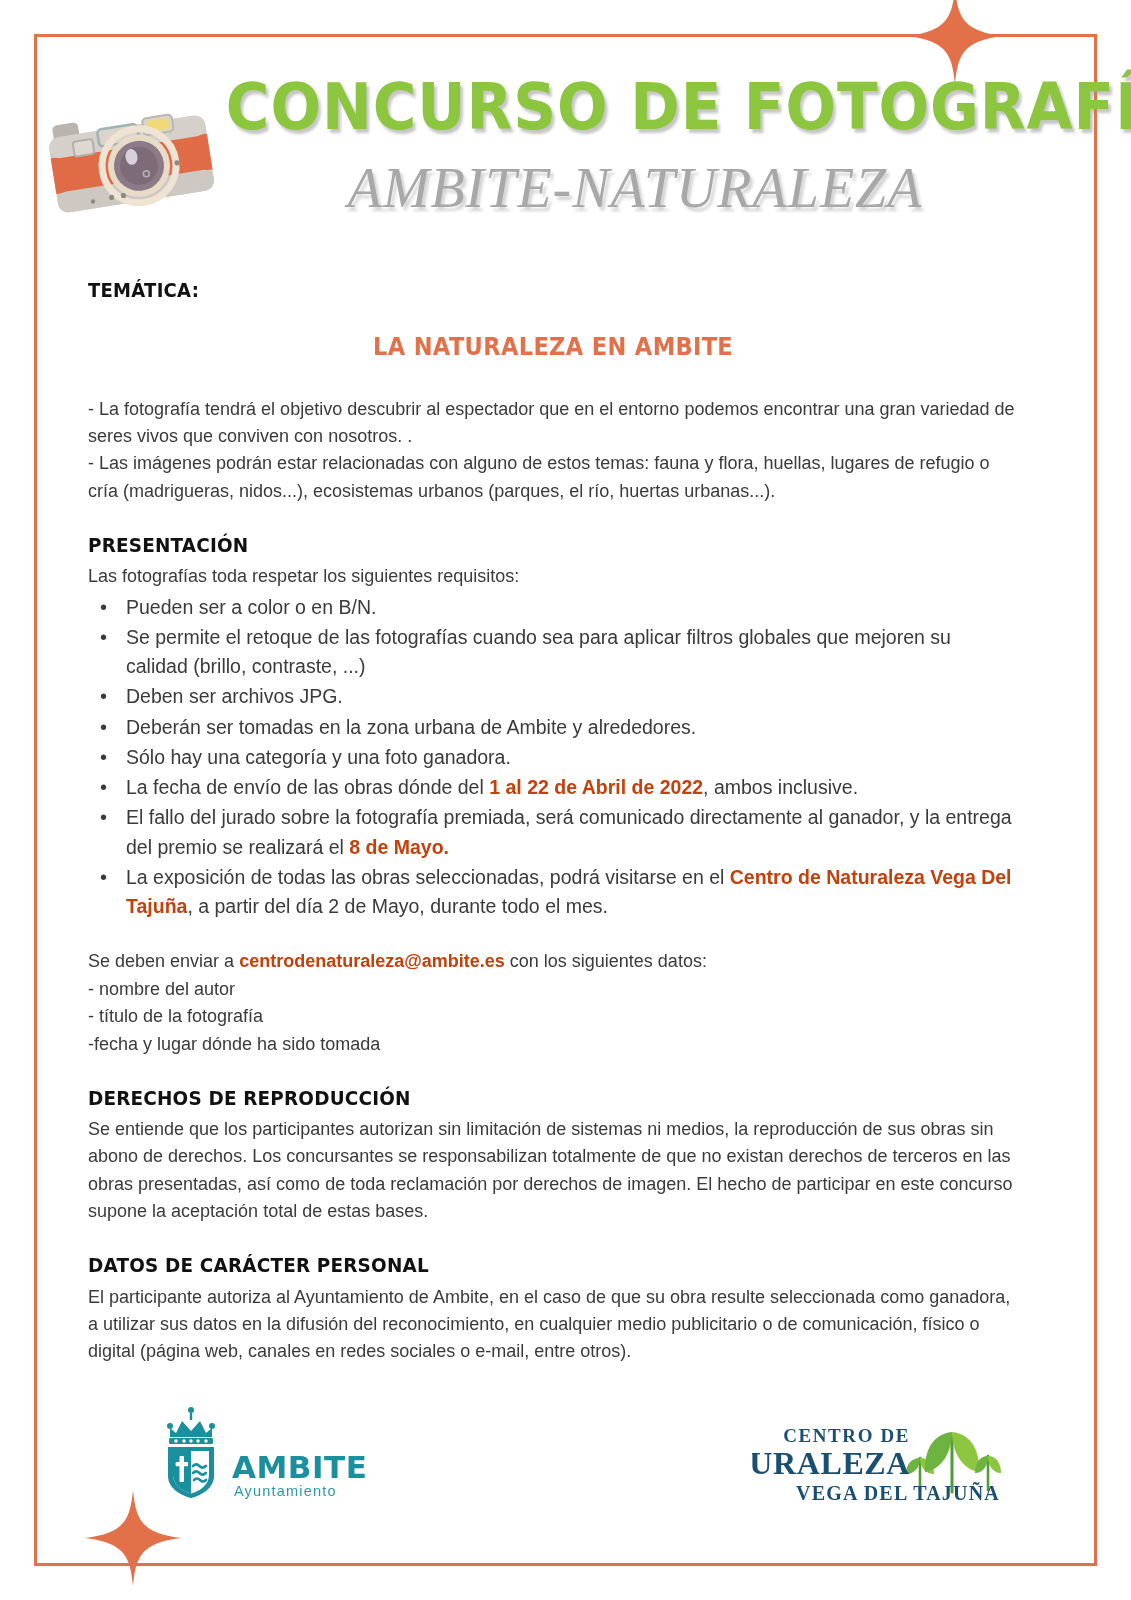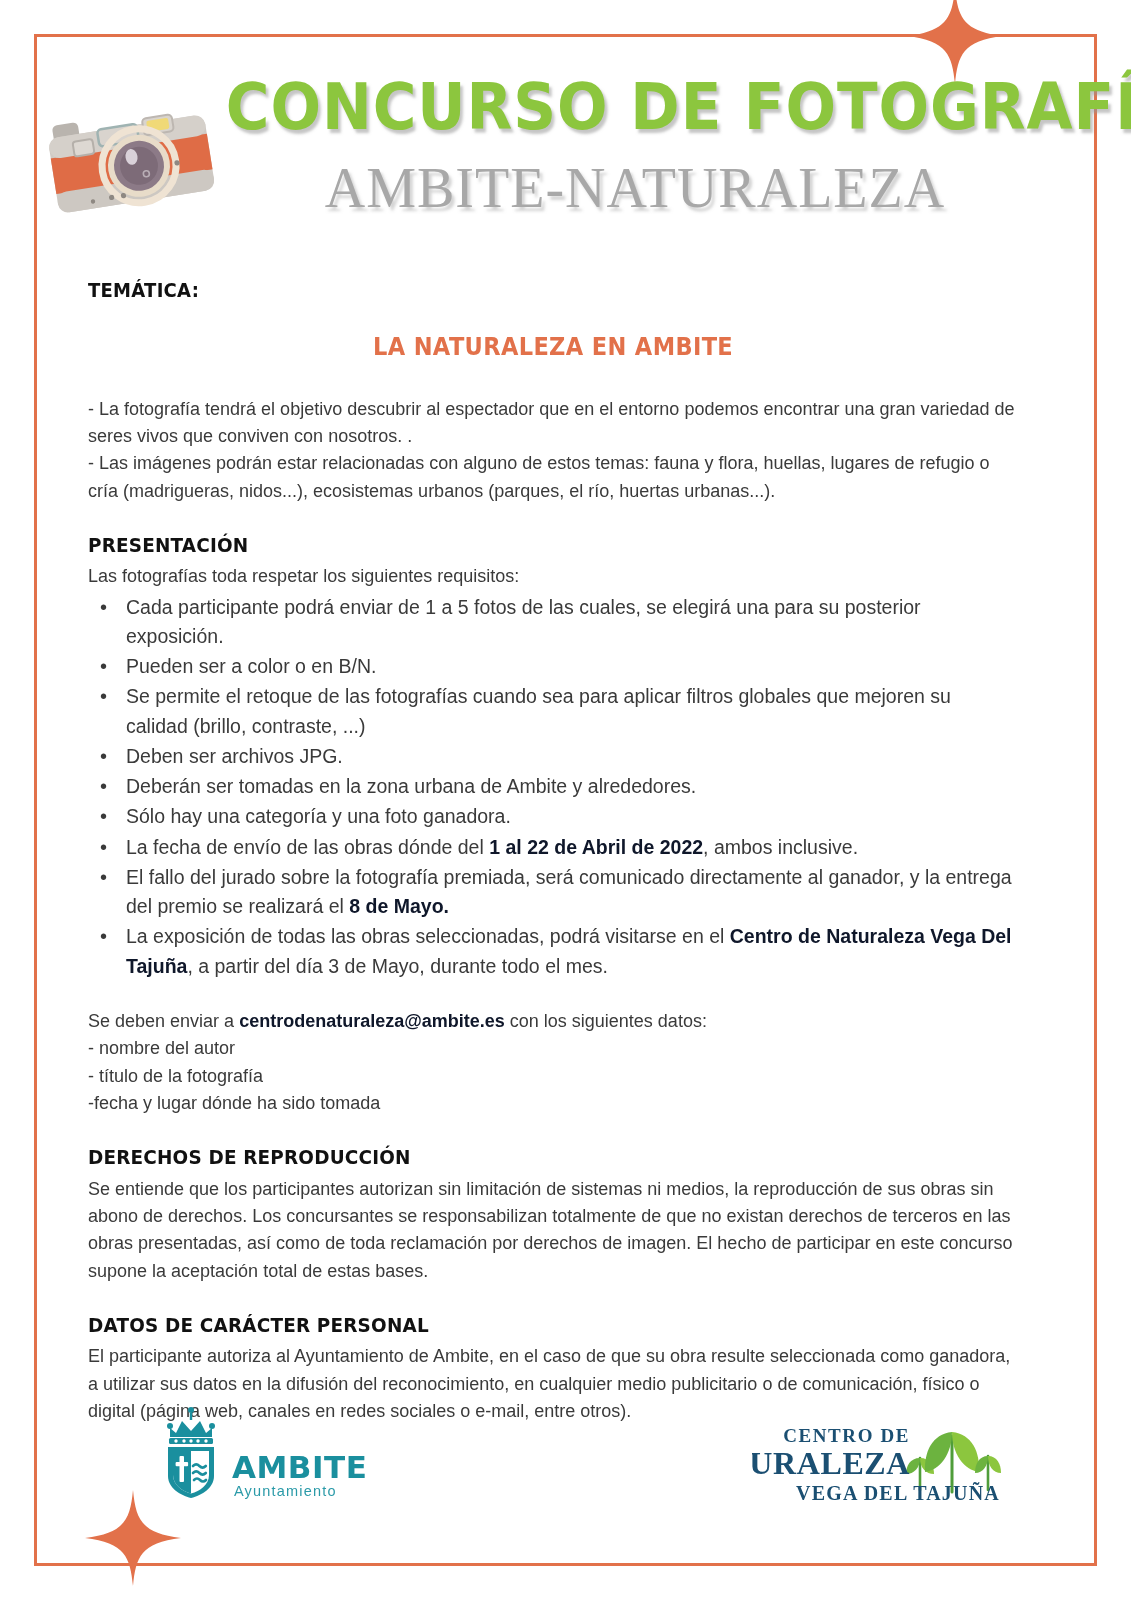--- a/index.html
+++ b/index.html
@@ -77,20 +77,21 @@
     left: 195px;
     top: 88px;
     width: 880px;
     text-align: center;
     font-family: "Liberation Serif", serif;
     font-size: 56px;
     letter-spacing: 1px;
     color: #a8a8a8;
     text-shadow: 3px 4px 3px rgba(170,170,170,0.5);
     white-space: nowrap;
+    font-style: italic;
   }
 
   
   .content {
     position: absolute;
     left: 88px;
     top: 276px;
     width: 930px;
     color: #231f20;
     font-size: 19.5px;
@@ -156,21 +157,21 @@
     line-height: 1.5;
   }
   ul.bullets li::before {
     content: "\2022";
     position: absolute;
     left: 12px;
     top: -1px;
     font-size: 20px;
     color: #3a3a3a;
   }
-  b, strong { color: #0f172a; font-weight: bold; }
+  b, strong { color: #c2410c; font-weight: bold; }
 
   
   .logo-ambite {
     position: absolute;
     left: 162px;
     top: 1404px;
     width: 220px;
     height: 96px;
   }
   .logo-ambite svg { display: block; width: 100%; height: 100%; }
@@ -261,29 +262,28 @@
 
     <p class="para">- La fotografía tendrá el objetivo descubrir al espectador que en el entorno  podemos encontrar una gran variedad de seres vivos que conviven con nosotros. .</p>
     <p class="para">- Las imágenes podrán estar relacionadas con alguno de estos temas: fauna y flora, huellas, lugares de refugio o cría (madrigueras, nidos...), ecosistemas urbanos (parques, el río, huertas urbanas...).</p>
 
     <div class="gap-md"></div>
 
     <h2 class="section">PRESENTACIÓN</h2>
     <p class="para">Las fotografías toda respetar los siguientes requisitos:</p>
 
     <ul class="bullets">
-      <li><span>Cada participante podrá enviar de 1 a 5 fotos de las cuales, se elegirá una para su posterior exposición.</span><b></b><span></span></li>
       <li><span>Pueden ser a color o en B/N.</span><b></b><span></span></li>
       <li><span>Se permite el retoque de las fotografías cuando sea para aplicar filtros globales que mejoren su calidad (brillo, contraste, ...)</span><b></b><span></span></li>
       <li><span>Deben ser archivos JPG.</span><b></b><span></span></li>
       <li><span>Deberán ser tomadas en la zona urbana de Ambite y alrededores.</span><b></b><span></span></li>
       <li><span>Sólo hay una categoría y una foto ganadora.</span><b></b><span></span></li>
       <li><span>La fecha de envío de las obras dónde del </span><b>1 al 22 de Abril de 2022</b><span>, ambos inclusive.</span></li>
       <li><span>El fallo del jurado sobre la fotografía premiada, será comunicado directamente al ganador, y la entrega del premio se realizará el </span><b>8 de Mayo.</b><span></span></li>
-      <li><span>La exposición de todas las obras seleccionadas, podrá visitarse en el </span><b>Centro de Naturaleza Vega Del Tajuña</b><span>, a partir del día 3 de Mayo, durante todo el mes.</span></li>
+      <li><span>La exposición de todas las obras seleccionadas, podrá visitarse en el </span><b>Centro de Naturaleza Vega Del Tajuña</b><span>, a partir del día 2 de Mayo, durante todo el mes.</span></li>
     </ul>
 
     <div class="gap-md"></div>
 
     <p class="para"><span>Se deben enviar a </span><b>centrodenaturaleza@ambite.es</b><span> con los siguientes datos:</span></p>
     <p class="para">- nombre del autor</p>
     <p class="para">- título de la fotografía</p>
     <p class="para">-fecha y lugar dónde ha sido tomada</p>
 
     <div class="gap-md"></div>

